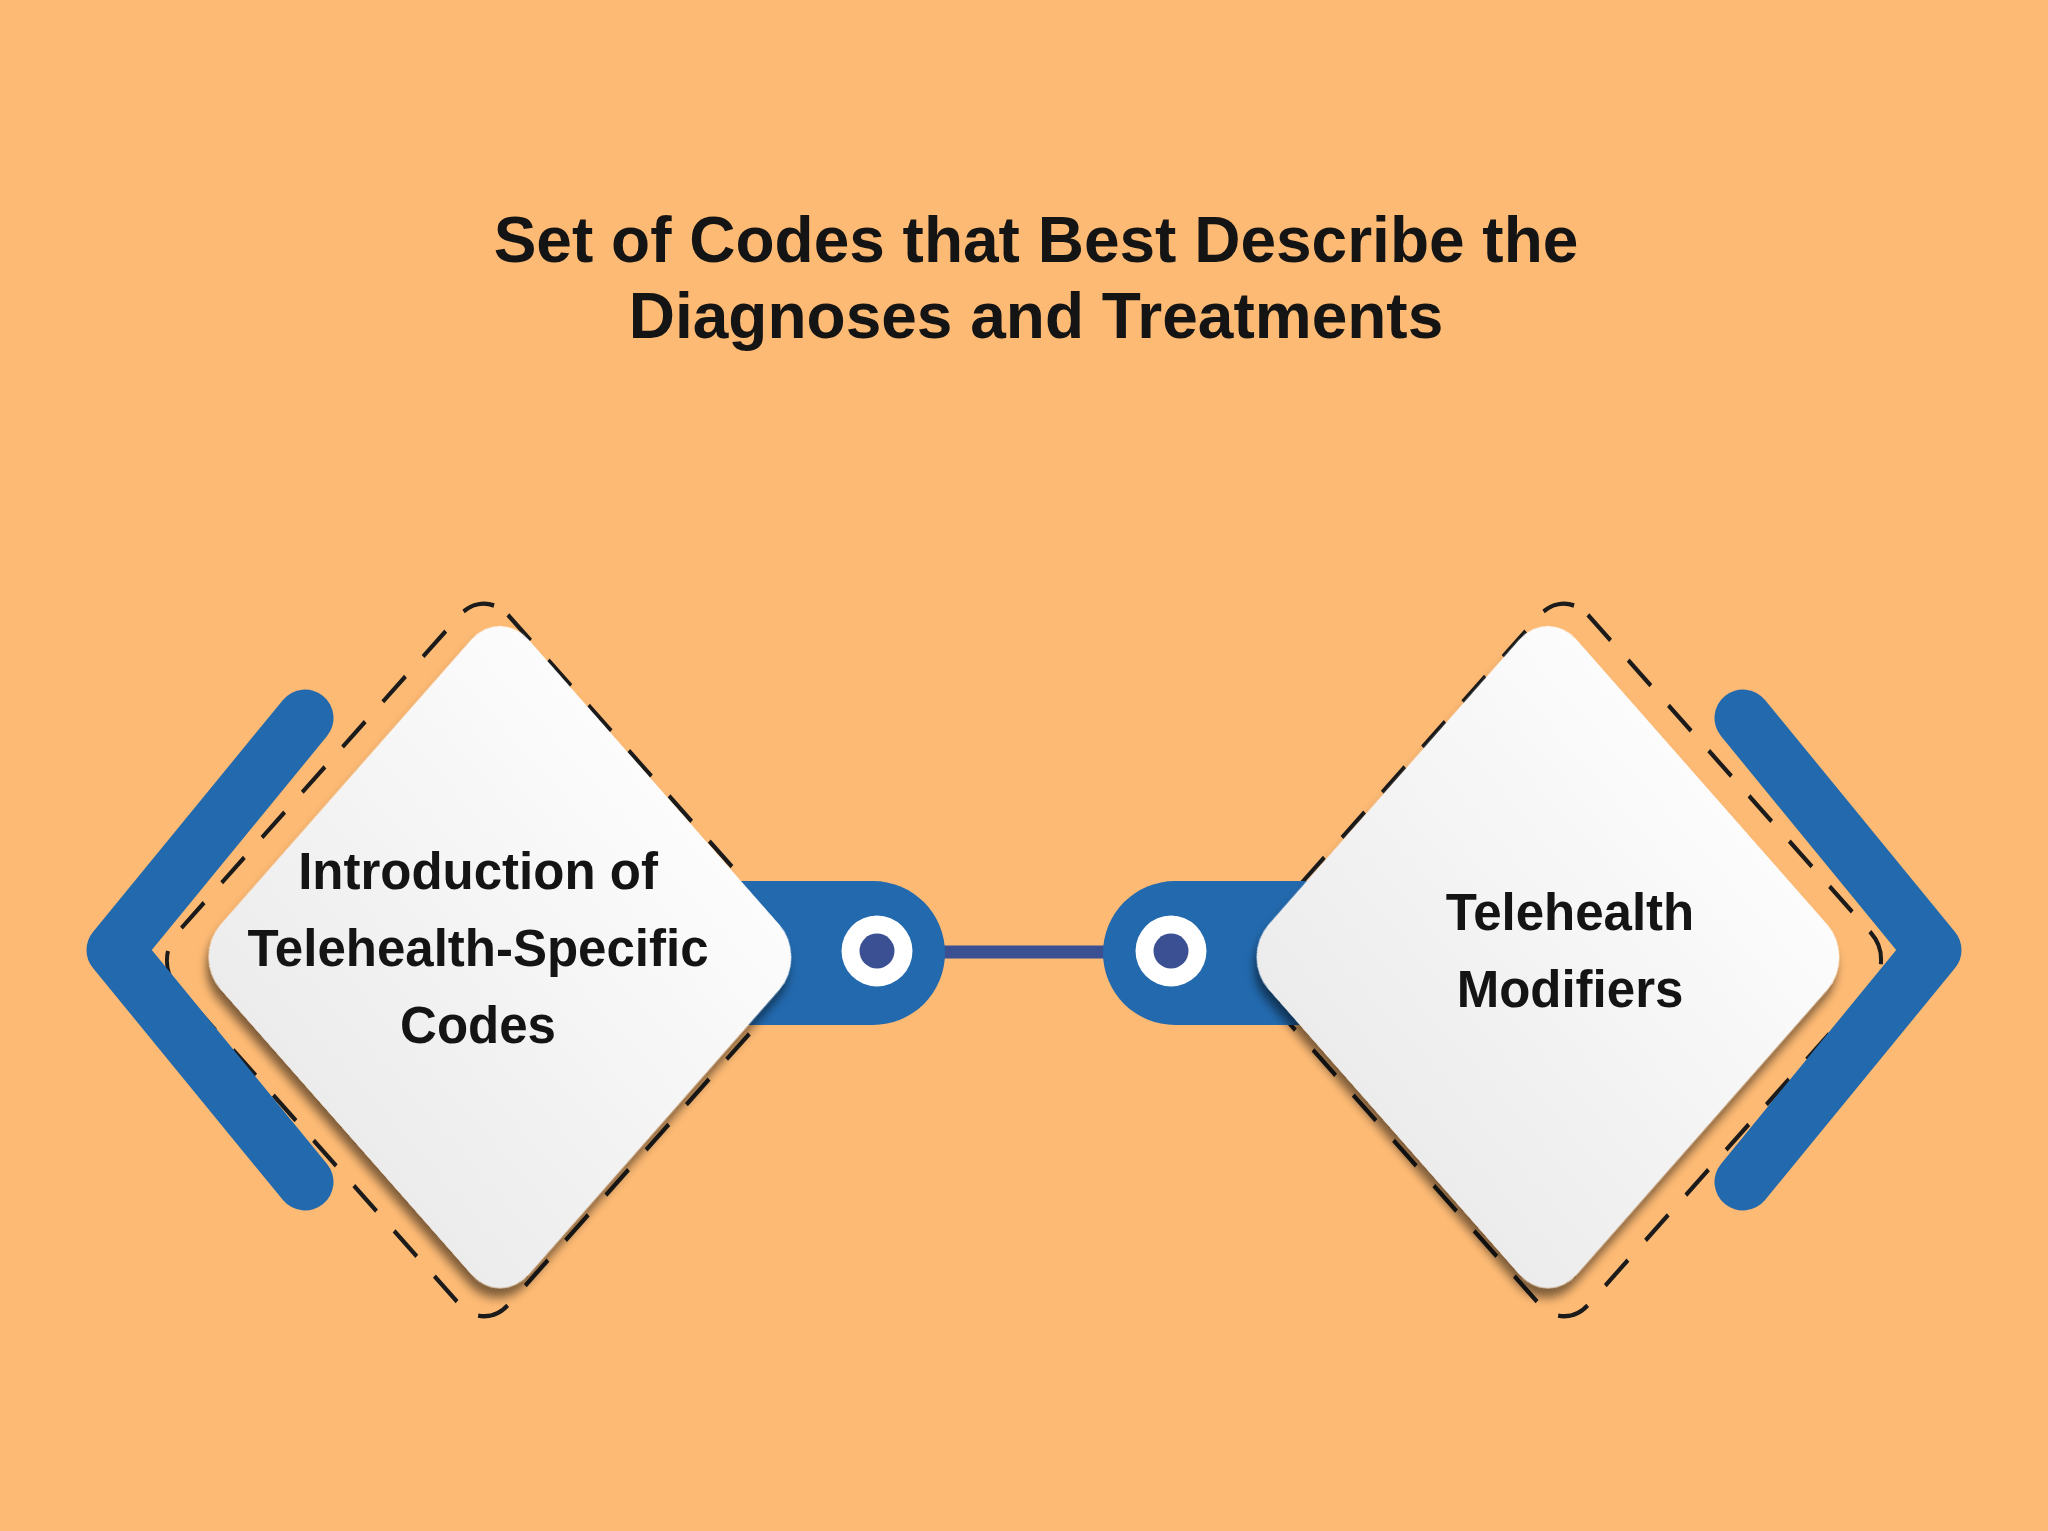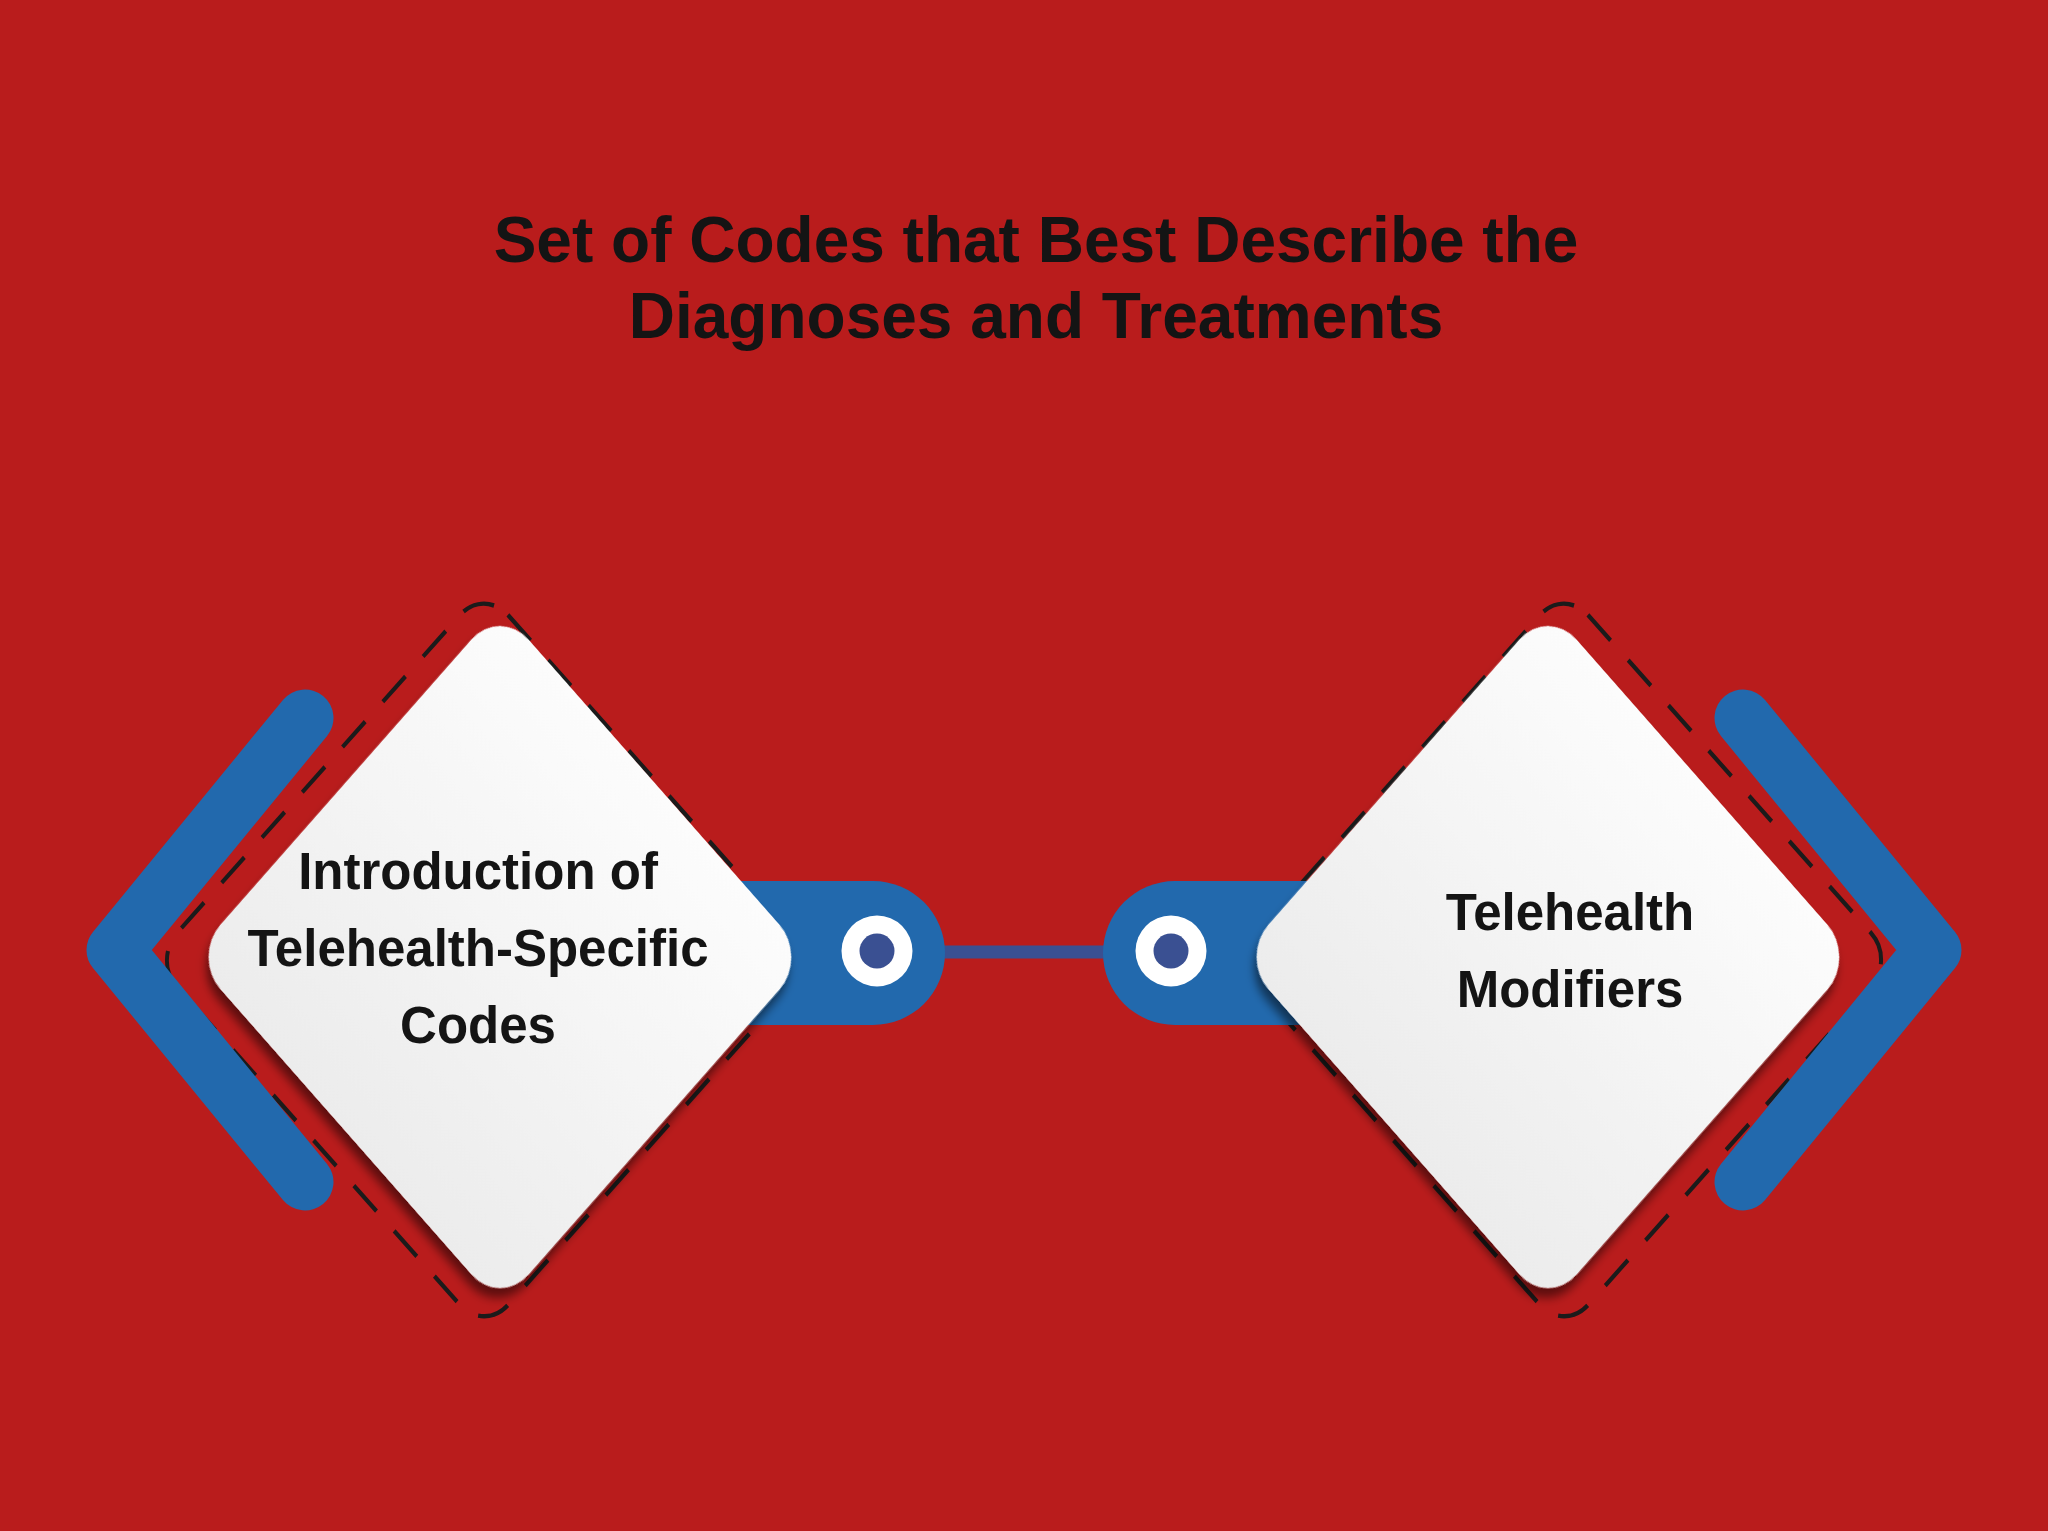--- a/index.html
+++ b/index.html
@@ -4,21 +4,21 @@
 <style>
   html, body {
     margin: 0;
     padding: 0;
     background: #ffffff;
   }
   .page {
     position: relative;
     width: 2048px;
     height: 1531px;
-    background: #b91c1c;
+    background: #fdba74;
     overflow: hidden;
     font-family: "Liberation Sans", sans-serif;
   }
   svg.diagram {
     display: block;
     width: 2048px;
     height: 1531px;
   }
   text {
     font-family: "Liberation Sans", "DejaVu Sans", sans-serif;

